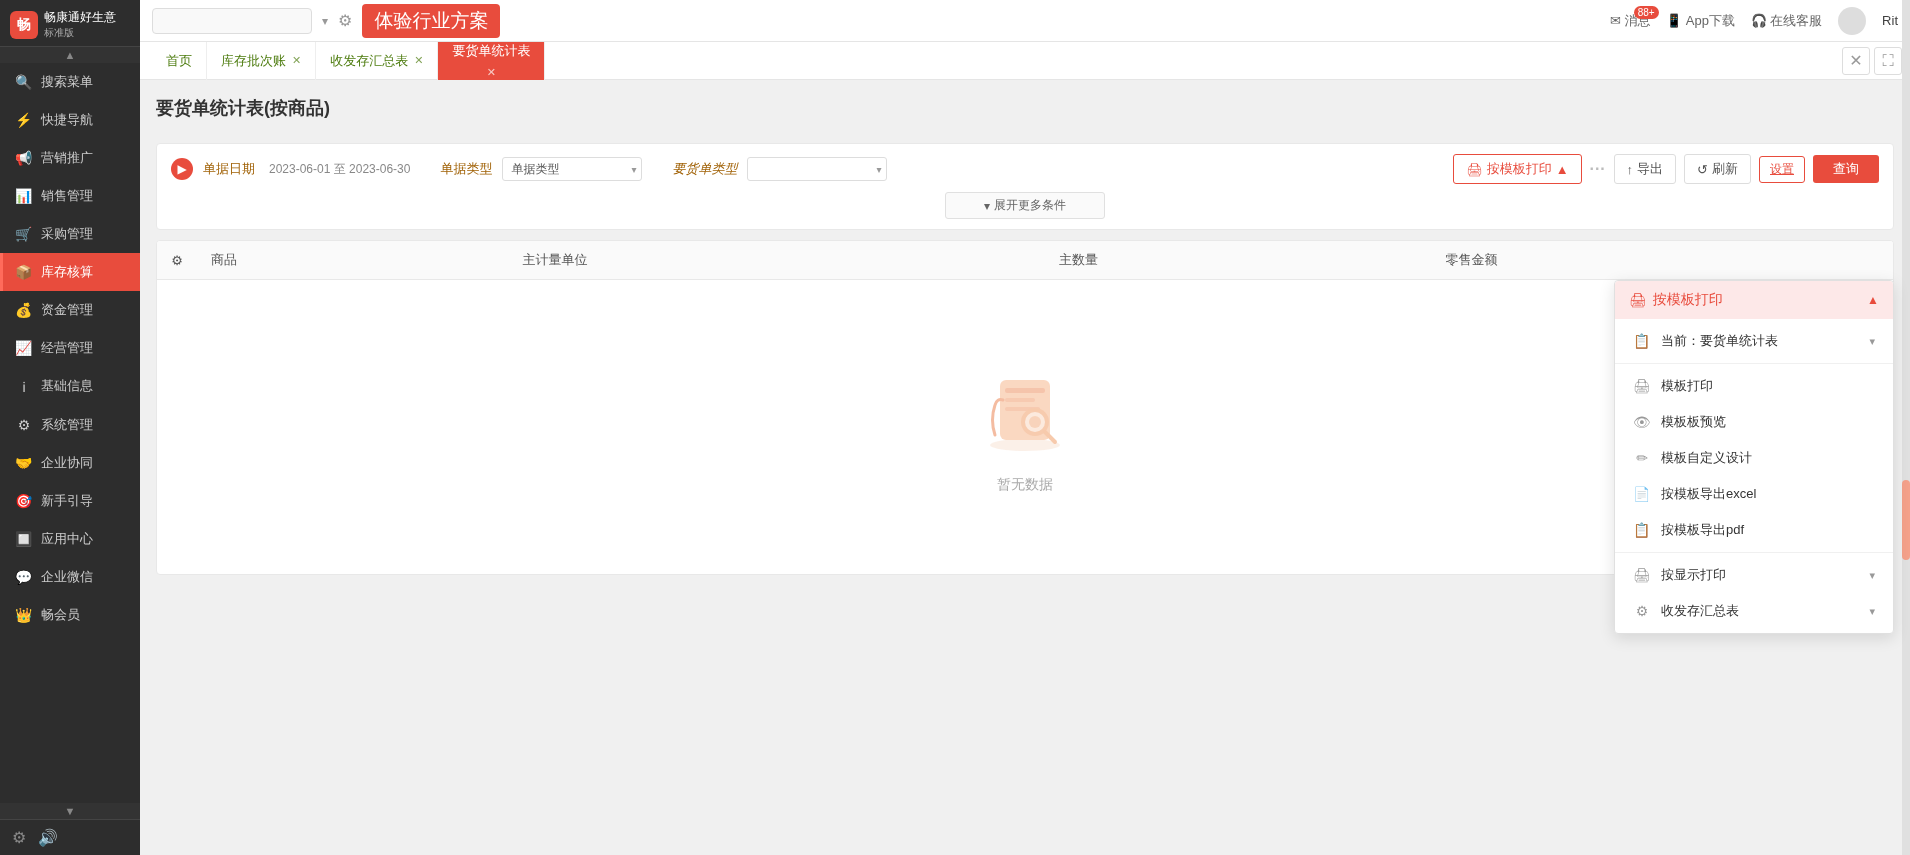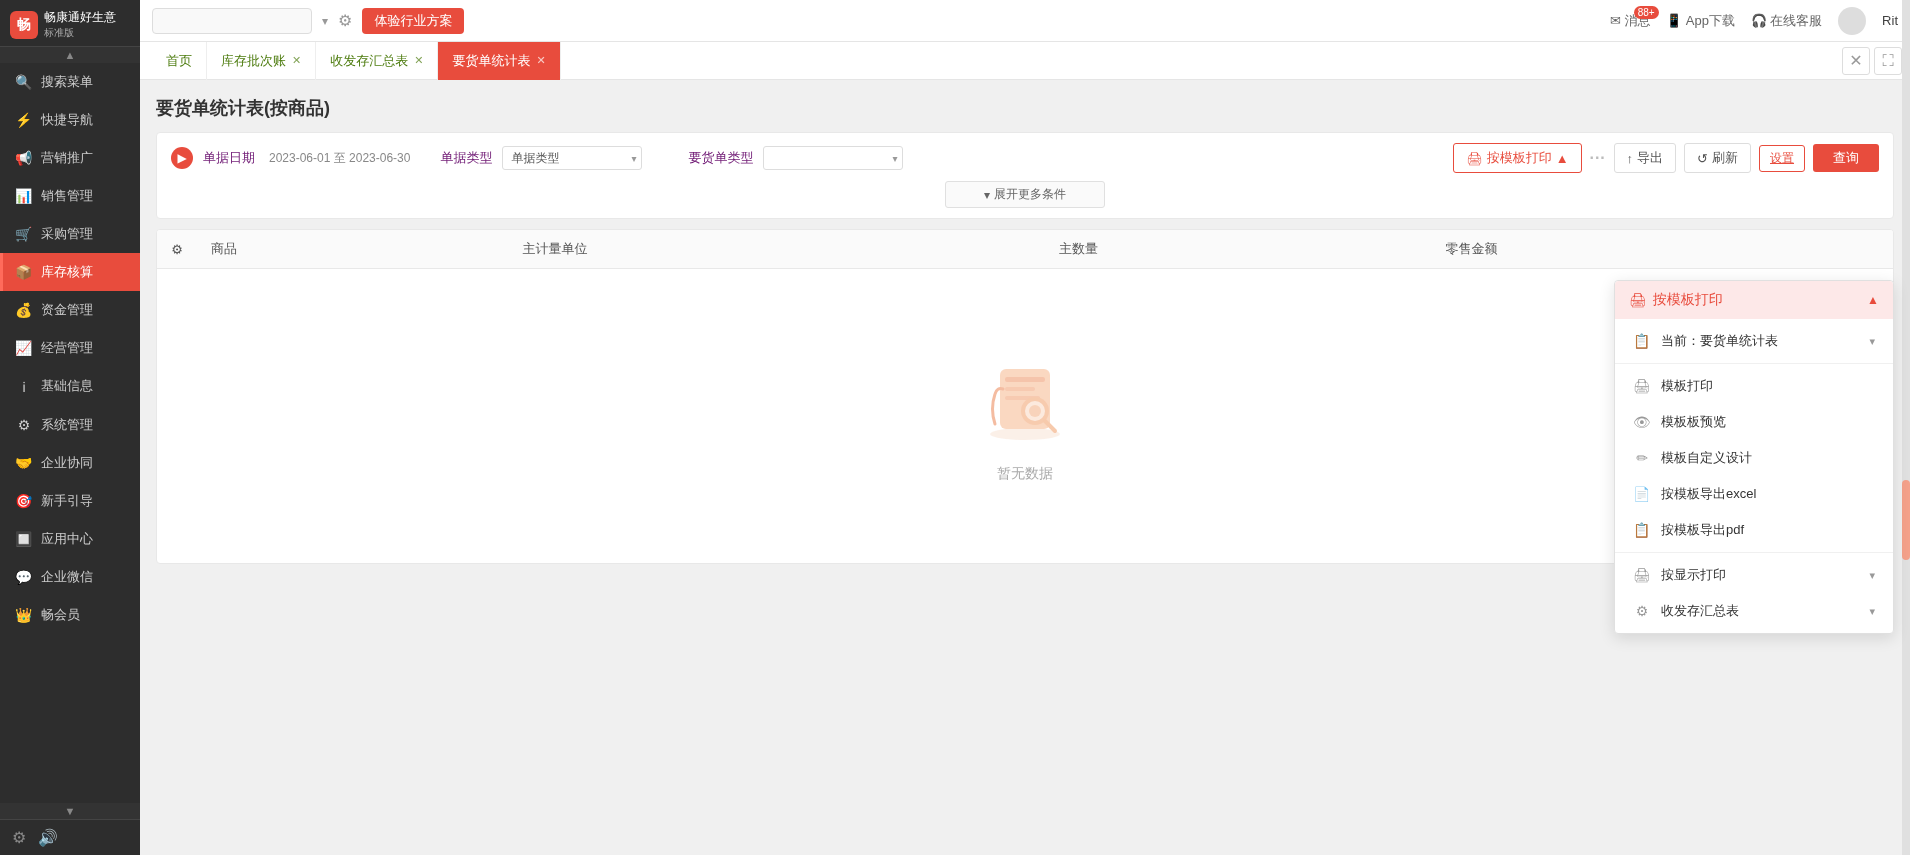--- a/index.html
+++ b/index.html
@@ -89,21 +89,21 @@
       color: #999;
       cursor: pointer;
       font-size: 16px;
     }
     .topbar-trial {
       background: #e84c3d;
       color: #fff;
       border: none;
       border-radius: 4px;
       padding: 4px 12px;
-      font-size: 13px;
+      font-size: 19px;
       cursor: pointer;
     }
     .topbar-right {
       margin-left: auto;
       display: flex;
       align-items: center;
       gap: 16px;
       color: #666;
       font-size: 13px;
     }
@@ -144,20 +144,21 @@
       gap: 6px;
       font-size: 13px;
       color: #4d7c0f;
       cursor: pointer;
       border-right: 1px solid #eee;
       white-space: nowrap;
     }
     .tab.active {
       background: #e84c3d;
       color: #fff;
+      flex-direction: column;
     }
     .tab .close-icon { font-size: 11px; cursor: pointer; opacity: 0.7; }
     .tabs-right {
       margin-left: auto;
       display: flex;
       align-items: center;
       gap: 4px;
       padding-right: 8px;
     }
     .tabs-right-btn {
@@ -171,21 +172,21 @@
     .content {
       flex: 1;
       overflow: auto;
       padding: 16px;
       position: relative;
     }
     .page-title {
       font-size: 18px;
       font-weight: bold;
       color: #333;
-      margin-bottom: 12px;
+      margin-bottom: 23px;
     }
 
     
     .filter-bar {
       background: #fff;
       border-radius: 4px;
       padding: 10px 14px;
       margin-bottom: 10px;
       border: 1px solid #e8e8e8;
     }
@@ -199,21 +200,21 @@
       background: #e84c3d;
       color: #fff;
       border: none;
       border-radius: 50%;
       width: 22px; height: 22px;
       cursor: pointer;
       font-size: 12px;
       display: flex; align-items: center; justify-content: center;
       flex-shrink: 0;
     }
-    .filter-label { color: #701a75; font-size: 13px; white-space: nowrap; }
+    .filter-label { color: #a16207; font-size: 13px; white-space: nowrap; }
     .filter-date-btns { display: flex; gap: 4px; align-items: center; }
     .date-btn {
       padding: 3px 8px;
       border: 1px solid #ddd;
       border-radius: 3px;
       font-size: 12px;
       color: #555;
       cursor: pointer;
       background: #fff;
     }
@@ -558,21 +559,21 @@
 
         <span class="filter-label" style="margin-left:20px;">单据类型</span>
 
         <div class="select-wrapper">
           <select class="filter-type-select">
             <option>单据类型</option>
           </select>
           <span class="select-arrow">▾</span>
         </div>
 
-        <span class="filter-label" style="margin-left:36px;">要货单类型</span>
+        <span class="filter-label" style="margin-left:20px;font-style:italic;">要货单类型</span>
 
         <div class="select-wrapper" style="margin-right:auto;">
           <select class="filter-type-select">
             <option></option>
           </select>
           <span class="select-arrow">▾</span>
         </div>
 
         <div style="display:flex;align-items:center;gap:8px;margin-left:auto;">
 

